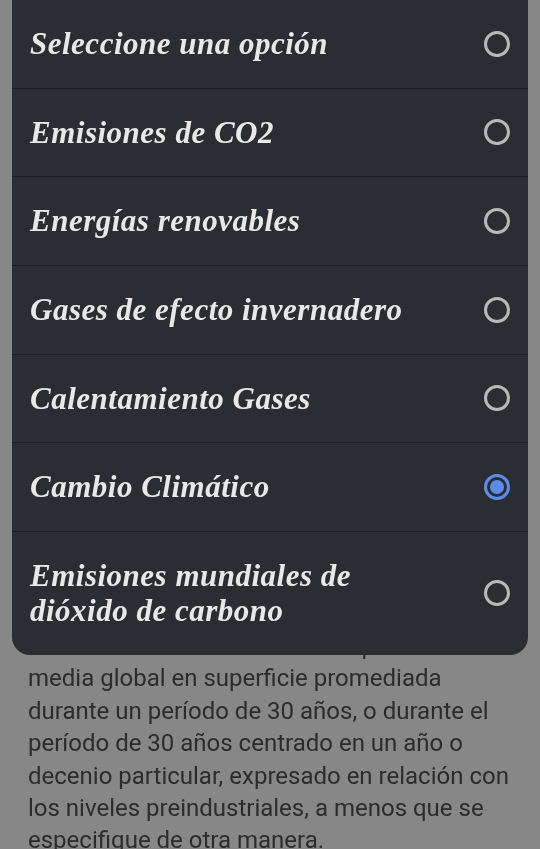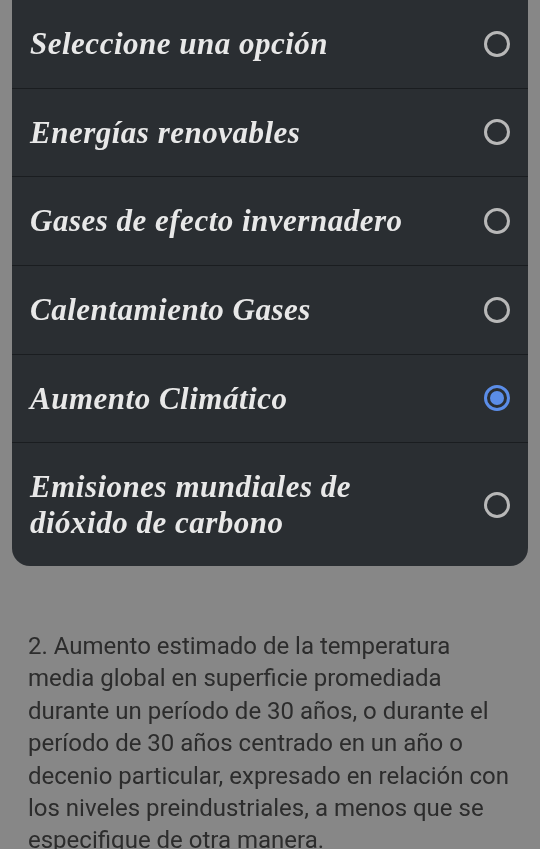--- a/index.html
+++ b/index.html
@@ -95,38 +95,42 @@
 
 <div class="overlay"></div>
 
 <div class="dropdown-list">
 
   <div class="option-item">
     <span class="option-label">Seleccione una opción</span>
     <span class="radio-circle"></span>
   </div>
 
+  <div class="option-item">
+    <span class="option-label">Emisiones de CO2</span>
+    <span class="radio-circle"></span>
+  </div>
 
   <div class="option-item">
     <span class="option-label">Energías renovables</span>
     <span class="radio-circle"></span>
   </div>
 
   <div class="option-item">
     <span class="option-label">Gases de efecto invernadero</span>
     <span class="radio-circle"></span>
   </div>
 
   <div class="option-item">
     <span class="option-label">Calentamiento Gases</span>
     <span class="radio-circle"></span>
   </div>
 
   <div class="option-item">
-    <span class="option-label">Aumento Climático</span>
+    <span class="option-label">Cambio Climático</span>
     <span class="radio-circle selected">
       <span class="radio-inner"></span>
     </span>
   </div>
 
   <div class="option-item">
     <span class="option-label">Emisiones mundiales de dióxido de carbono</span>
     <span class="radio-circle"></span>
   </div>
 

